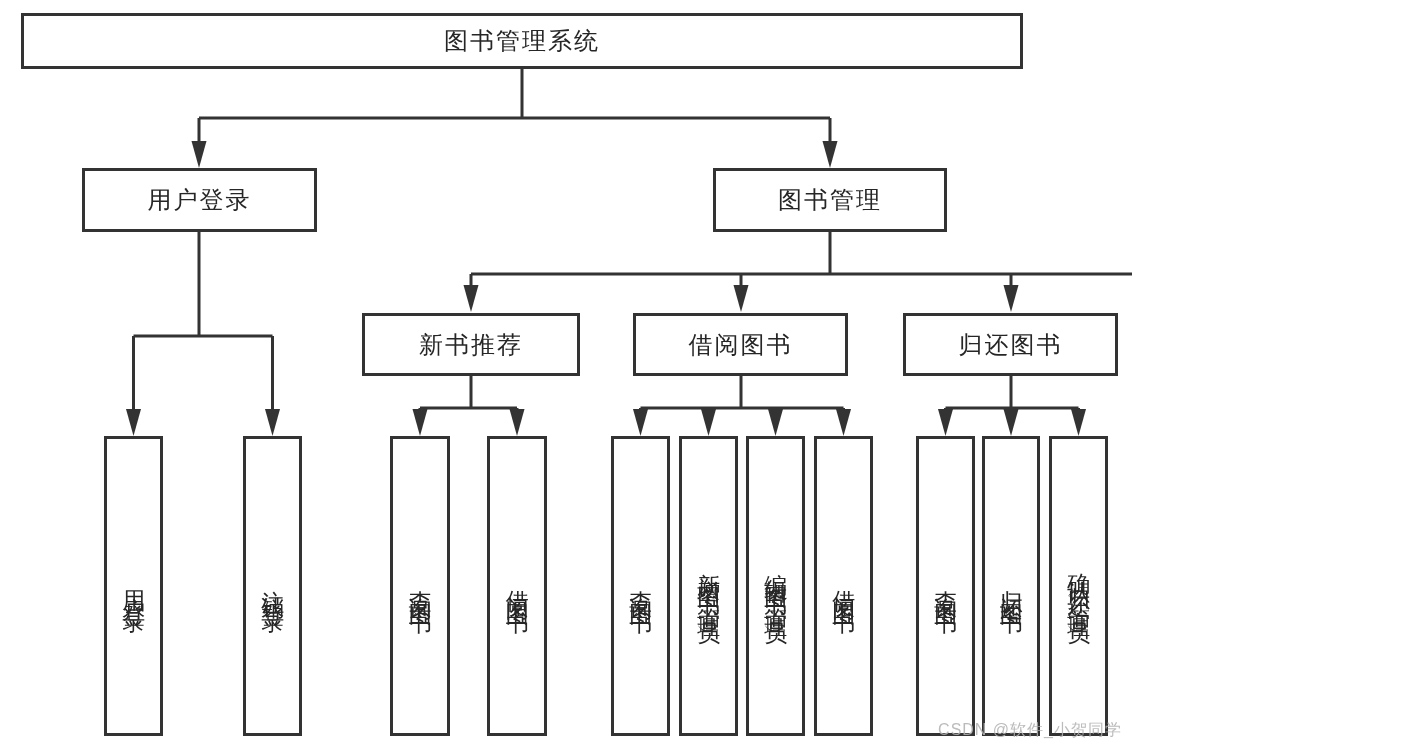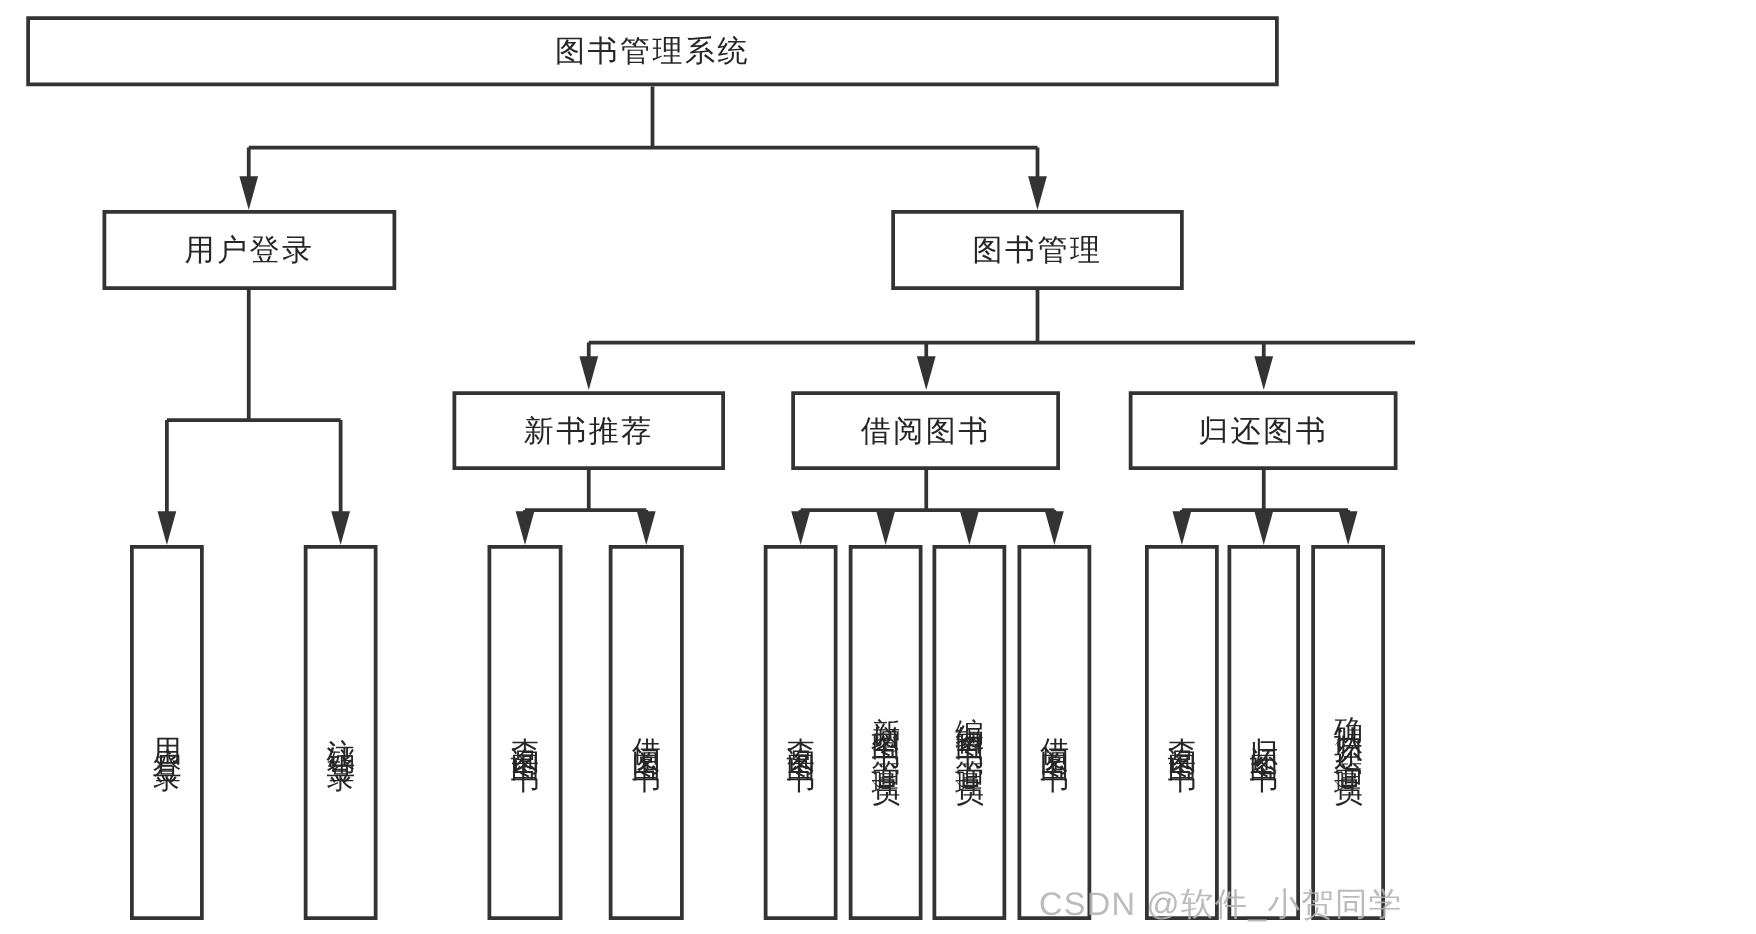--- a/index.html
+++ b/index.html
@@ -39,21 +39,21 @@
     text-orientation: mixed;
     font-size: 23px;
     letter-spacing: 7px;
     line-height: 1.1;
     white-space: nowrap;
   }
   .watermark {
     position: absolute;
     right: 10px;
     bottom: 6px;
-    font-size: 26px;
+    font-size: 16px;
     color: rgba(178, 178, 178, 0.88);
     letter-spacing: 1px;
     z-index: 3;
     white-space: nowrap;
   }
 </style>
 </head>
 <body>
 
 <div class="canvas">

